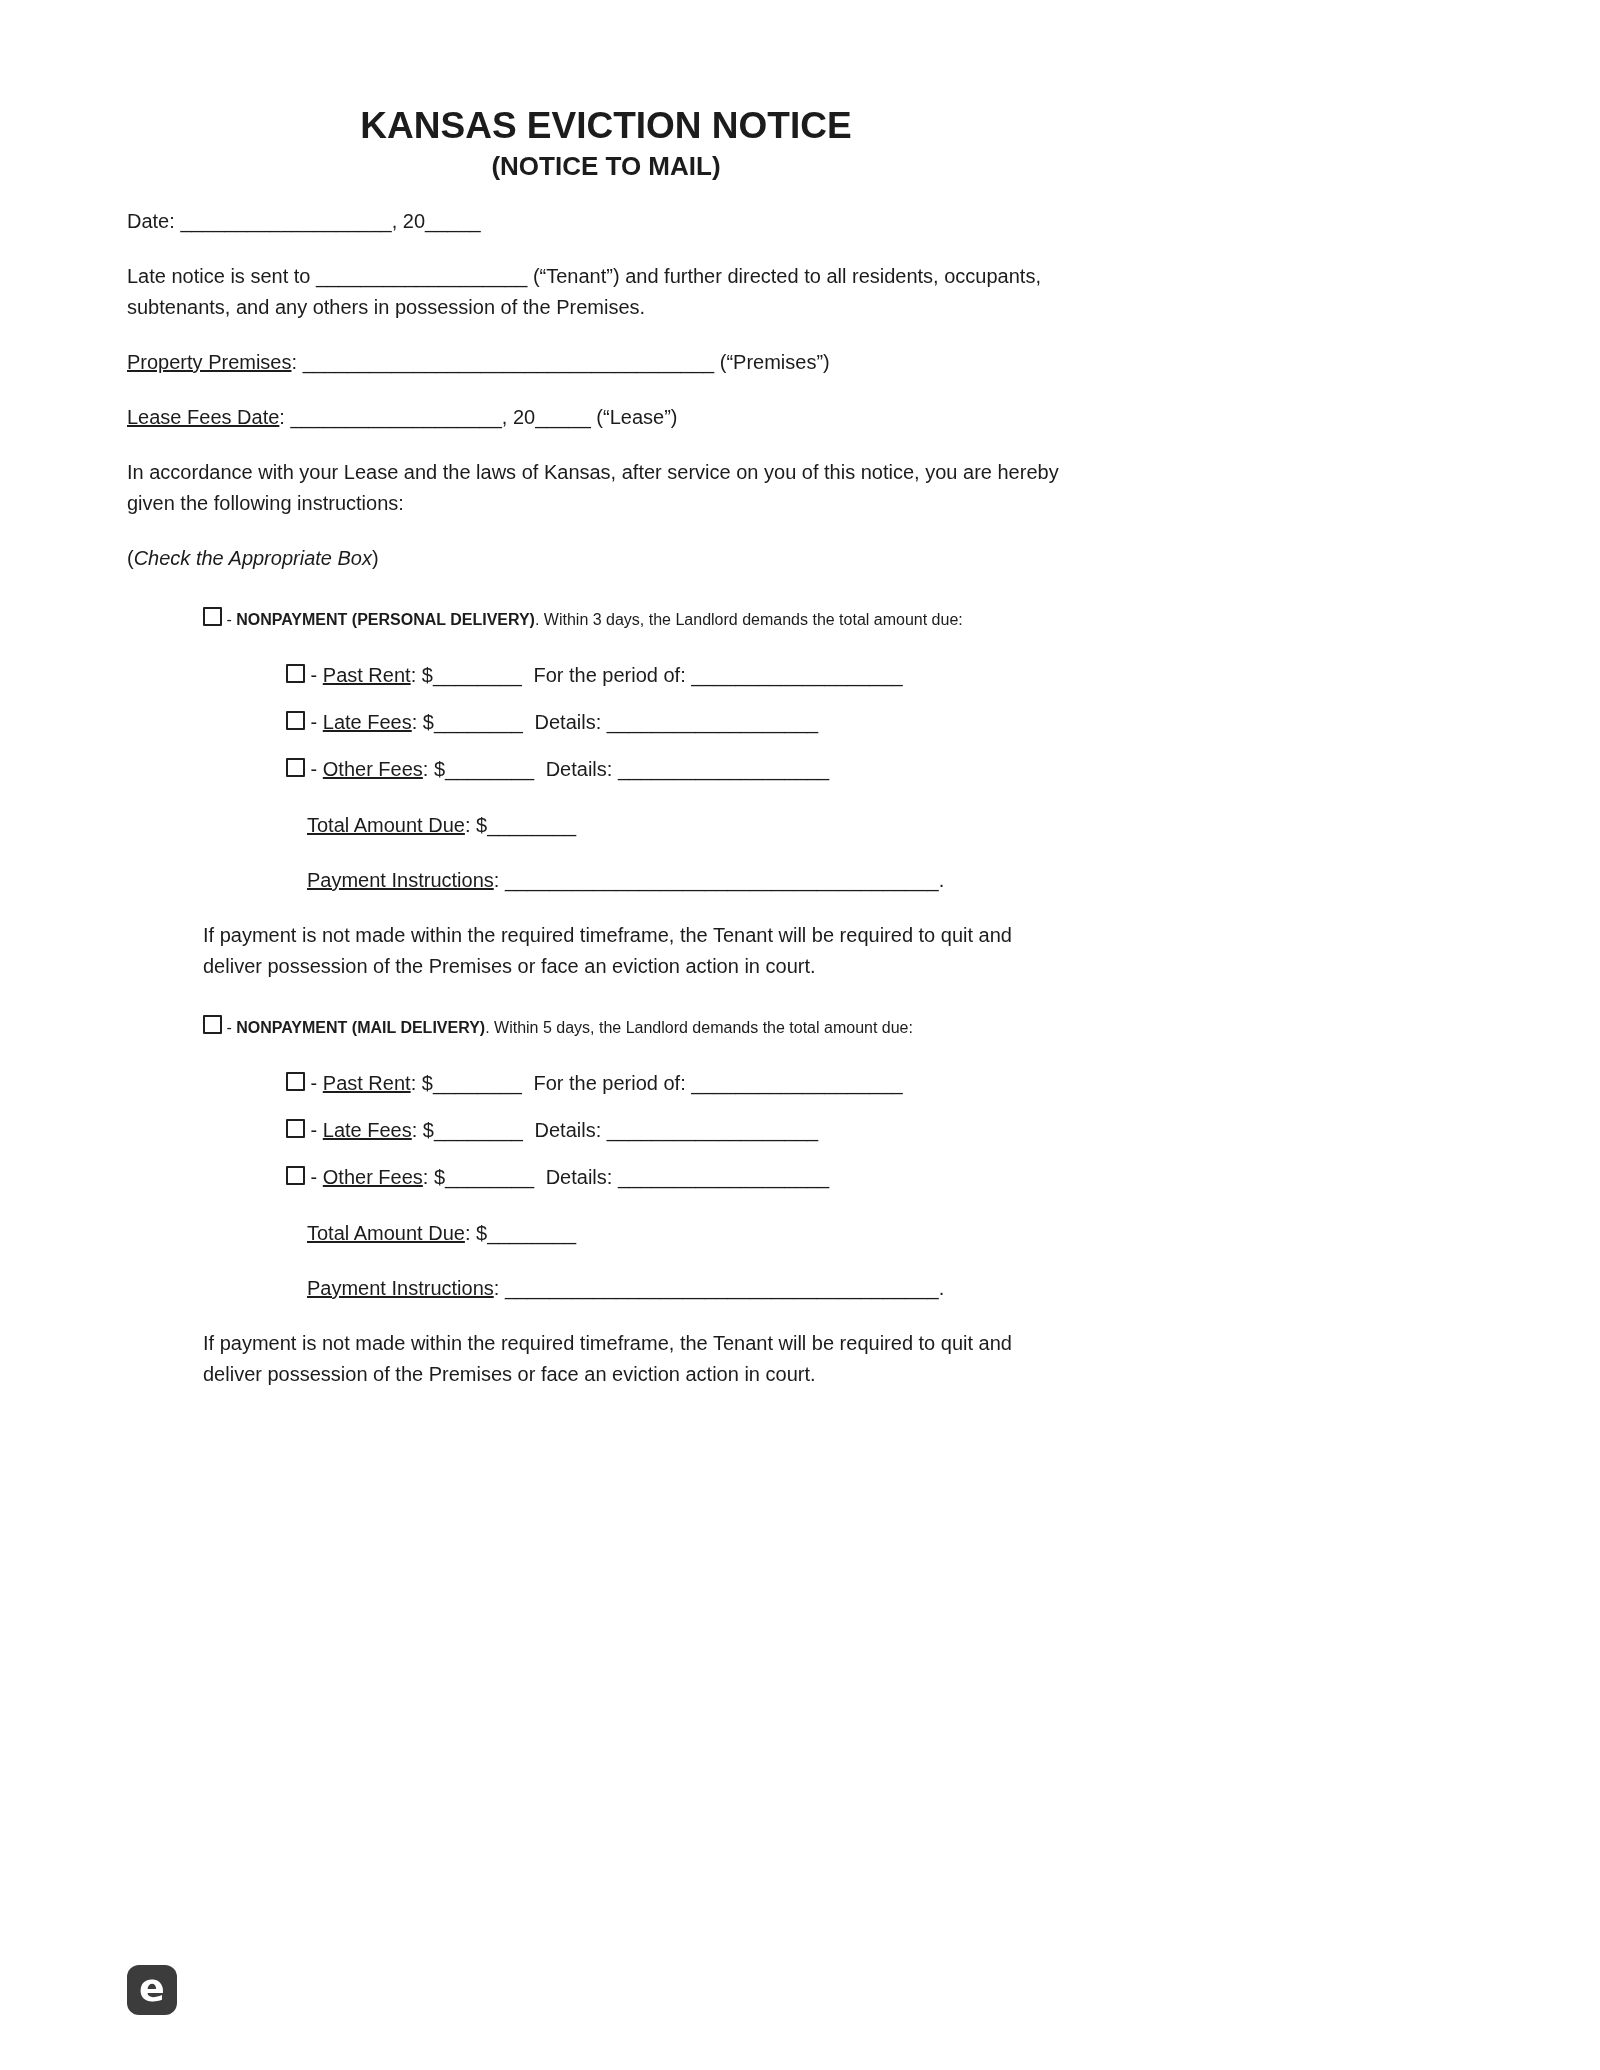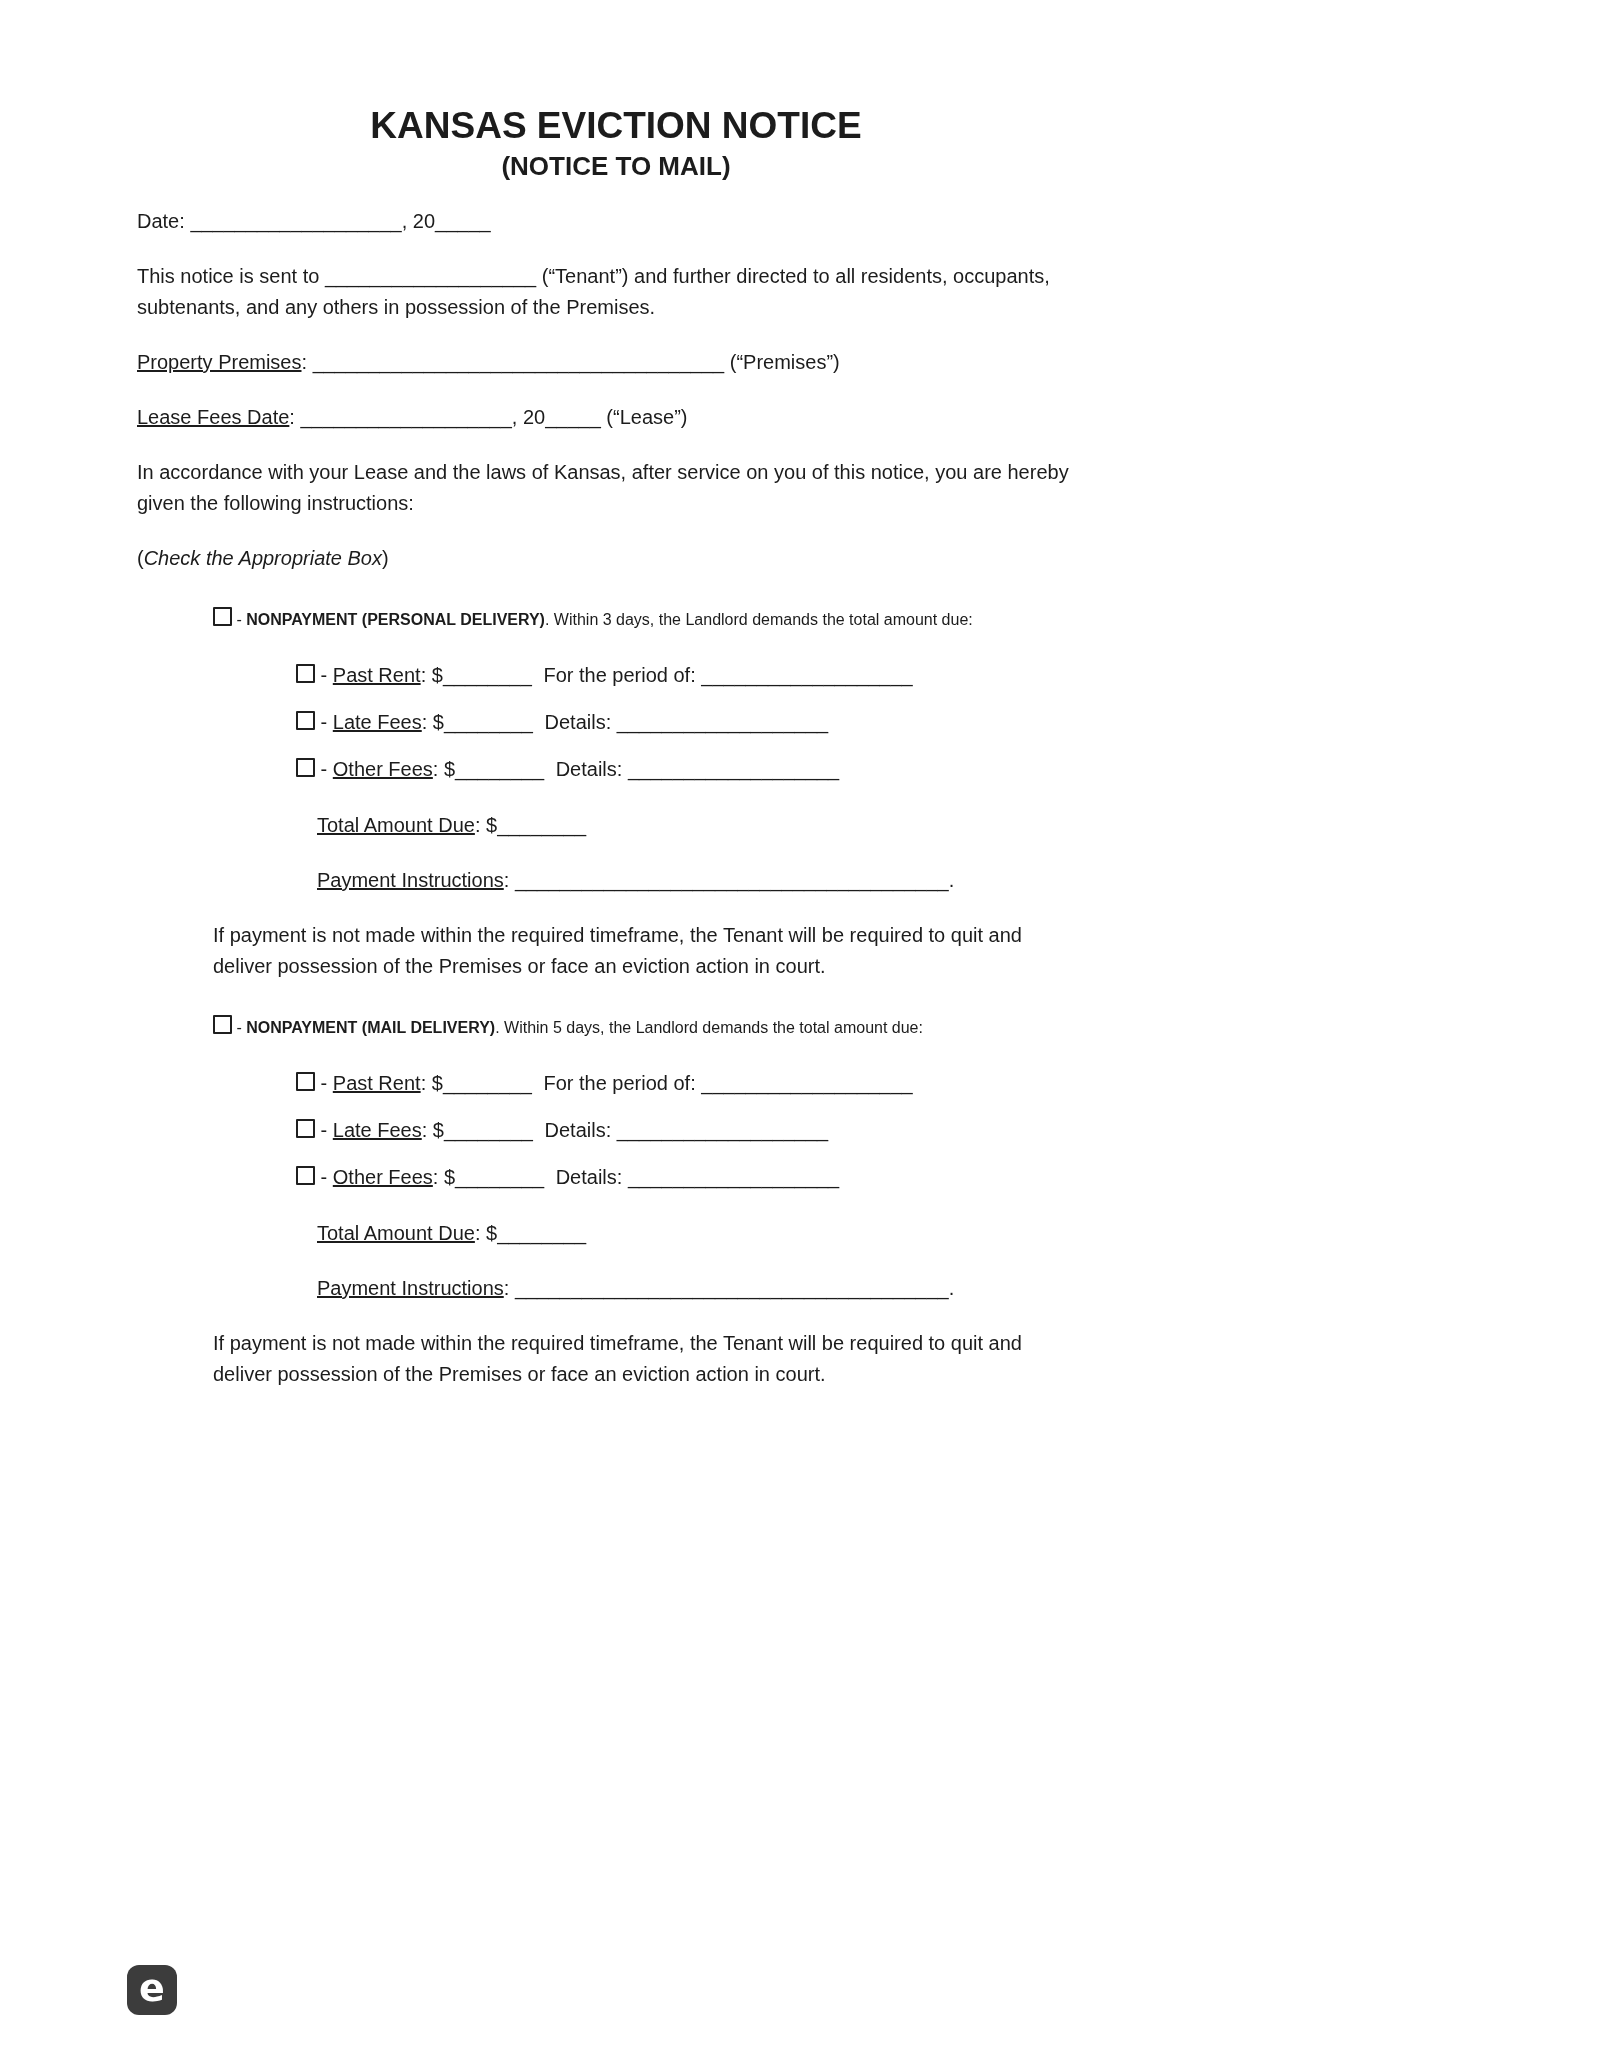--- a/index.html
+++ b/index.html
@@ -1,21 +1,21 @@
 <!DOCTYPE html>
 <html lang="en"><head>
 <meta charset="utf-8">
 <style>
   html, body { margin:0; padding:0; background:#ffffff; }
   .page {
     position:relative; width:1600px; height:2070px; background:#ffffff;
     font-family:"Liberation Sans", "DejaVu Sans", sans-serif; color:#1c1c1c;
     overflow:hidden;
   }
-  .content { position:absolute; left:137px; top:104px; width:958px; }
+  .content { position:absolute; left:127px; top:104px; width:958px; }
   .title { font-size:37px; font-weight:bold; text-align:center; line-height:44px; margin:0; }
   .subtitle { font-size:26px; font-weight:bold; text-align:center; line-height:32px; margin:2px 0 0 0; }
   .line, .para { font-size:20px; line-height:31px; margin:24px 0 0 0; }
   .para { max-width:958px; }
   .section { margin:30px 0 0 76px; }
   .section .heading { font-size:16px; line-height:31px; margin:0; max-width:882px; }
   .item-group { margin:24px 0 0 69px; }
   .item-group .line { margin:14px; line-height:33px; }
   .ind2 { margin-left:104px; }
   .closing { max-width:870px; }
@@ -44,21 +44,21 @@
 
     <div class="title">KANSAS EVICTION NOTICE</div>
     <div class="subtitle">(NOTICE TO MAIL)</div>
 
     <div class="line">
       <span>Date:</span>
       <span>___________________</span><span>, 20</span><span>_____</span>
     </div>
 
     <div class="para">
-      <span>This notice is sent to</span>
+      <span>Late notice is sent to</span>
       <span>___________________</span>
       <span>(“Tenant”) and further directed to all residents, occupants, subtenants, and any others in possession of the Premises.</span>
     </div>
 
     <div class="line">
       <span class="u">Property Premises</span><span>:</span>
       <span>_____________________________________</span>
       <span>(“Premises”)</span>
     </div>
 

